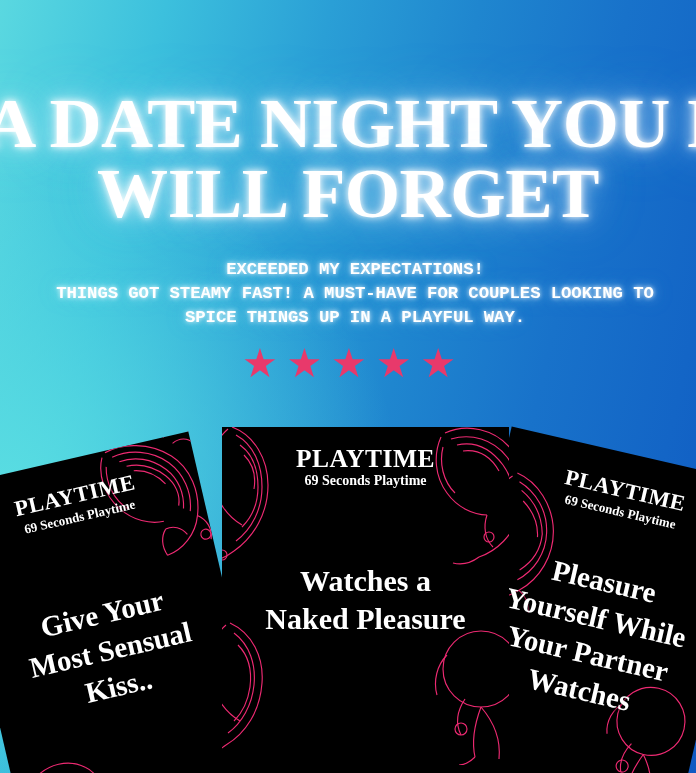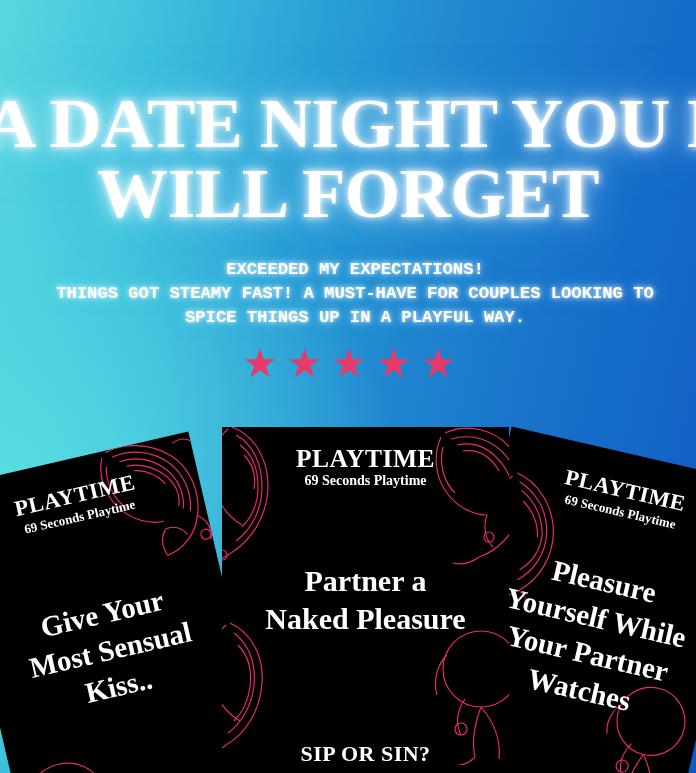--- a/index.html
+++ b/index.html
@@ -368,21 +368,20 @@
           </svg>
         </div>
       </div>
 
       <div class="card-head">
         <span class="ct">PLAYTIME</span>
         <span class="cs">69 Seconds Playtime</span>
       </div>
 
       <div class="card-body">
-        <span class="bl">Partner a</span>
+        <span class="bl">Watches a</span>
         <span class="bl">Naked Pleasure</span>
       </div>
 
-      <div class="card-foot">SIP OR SIN?</div>
     </div>
 
   </div>
 </div>
 
 </body></html>

